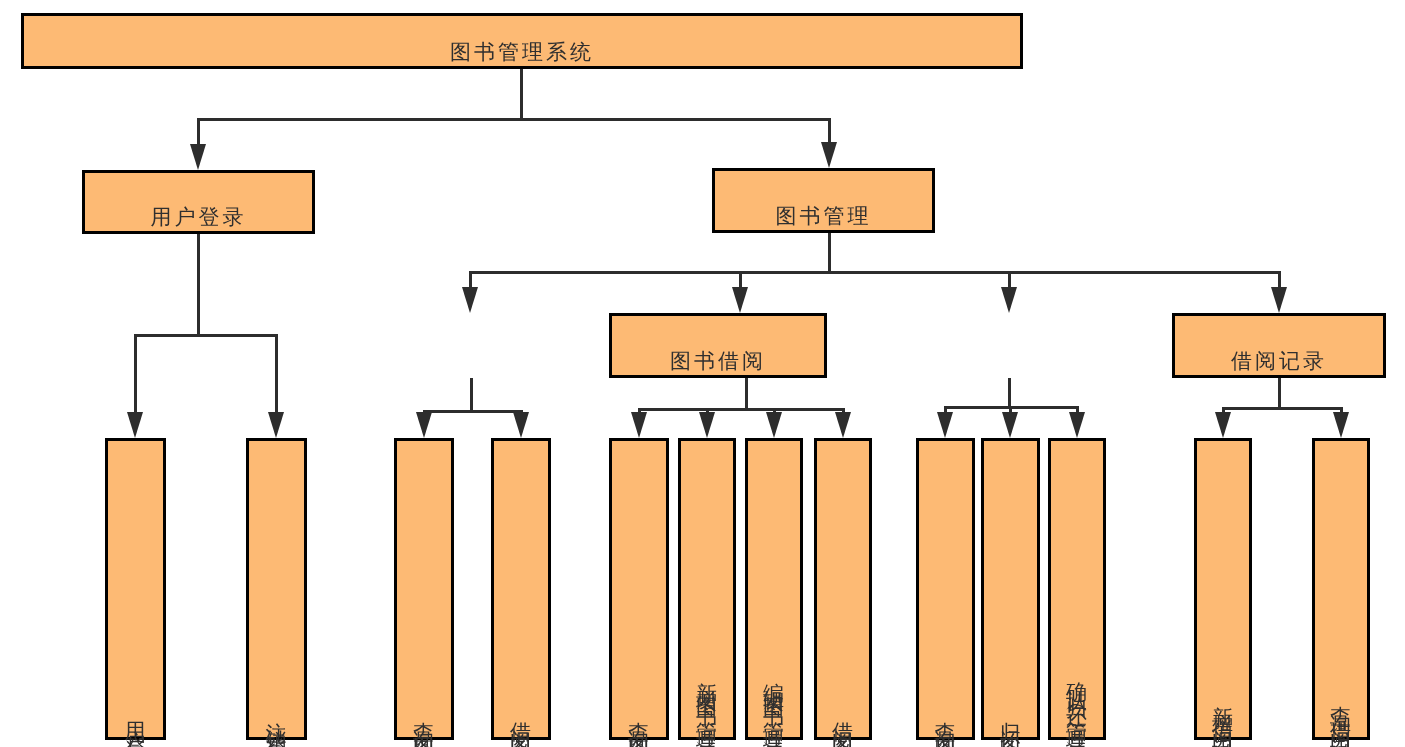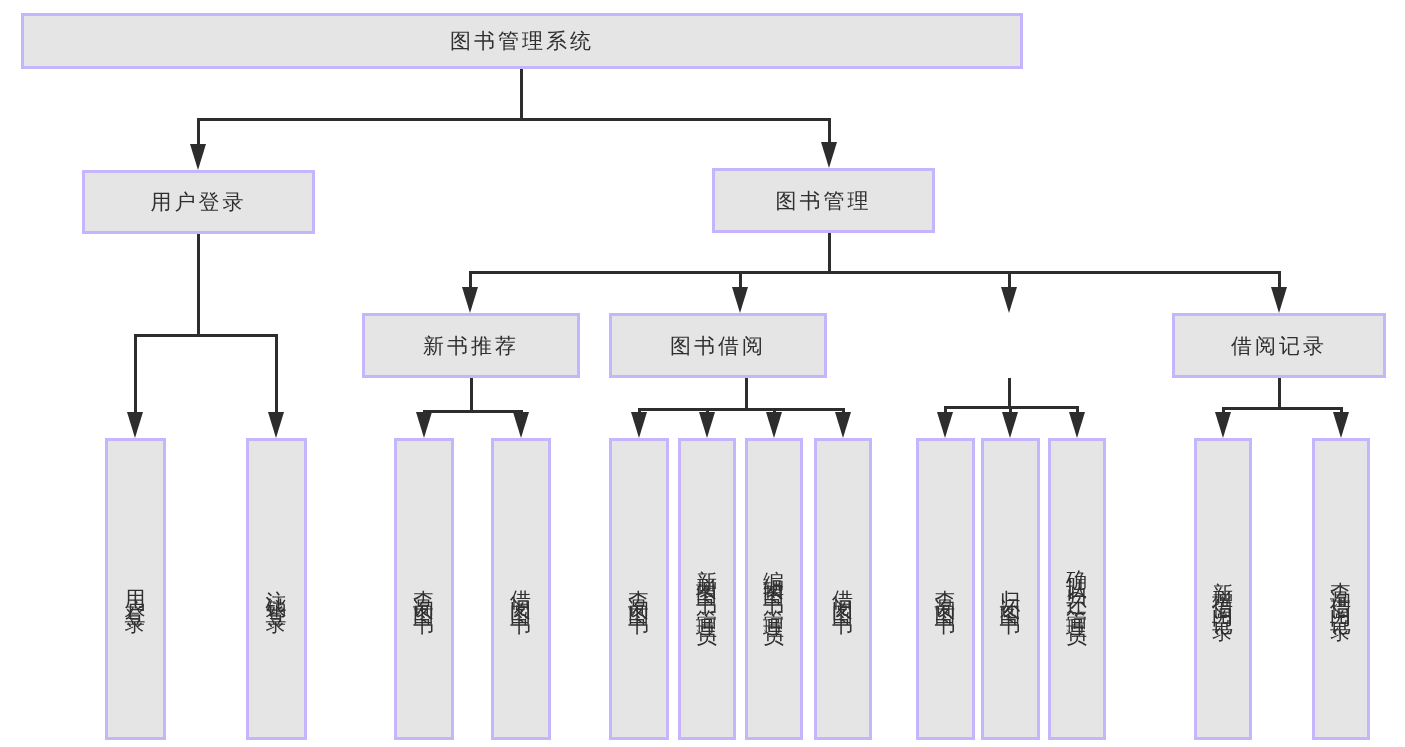--- a/index.html
+++ b/index.html
@@ -5,25 +5,25 @@
   html,body{margin:0;padding:0;background:#ffffff;}
   #canvas{
     position:relative;
     width:1405px;height:747px;
     background:#ffffff;
     font-family:"Liberation Sans", sans-serif;
     overflow:hidden;
   }
   .node{
     position:absolute;
-    background:#e5e5e5;
-    border:3px solid #c4b5fd;
+    background:#fdba74;
+    border:3px solid #000000;
     box-sizing:border-box;
     display:flex;
-    align-items:center;
+    align-items:flex-end;
     justify-content:center;
     color:#2f2f2f;
   }
   .node.h .lbl{
     font-size:21px;
     letter-spacing:3px;
     white-space:nowrap;
   }
   .node.v .lbl{
     writing-mode:vertical-rl;
@@ -58,23 +58,20 @@
     <span class="lbl">图书管理系统</span>
   </div>
 
   <div class="node h" style="left:82px;top:170px;width:233px;height:64px">
     <span class="lbl">用户登录</span>
   </div>
   <div class="node h" style="left:712px;top:168px;width:223px;height:65px">
     <span class="lbl">图书管理</span>
   </div>
 
-  <div class="node h" style="left:362px;top:313px;width:218px;height:65px">
-    <span class="lbl">新书推荐</span>
-  </div>
   <div class="node h" style="left:609px;top:313px;width:218px;height:65px">
     <span class="lbl">图书借阅</span>
   </div>
   <div class="node h" style="left:1172px;top:313px;width:214px;height:65px">
     <span class="lbl">借阅记录</span>
   </div>
 
   <div class="node v" style="left:105px;top:438px;width:61px;height:302px">
     <span class="lbl">用户登录</span>
   </div>

